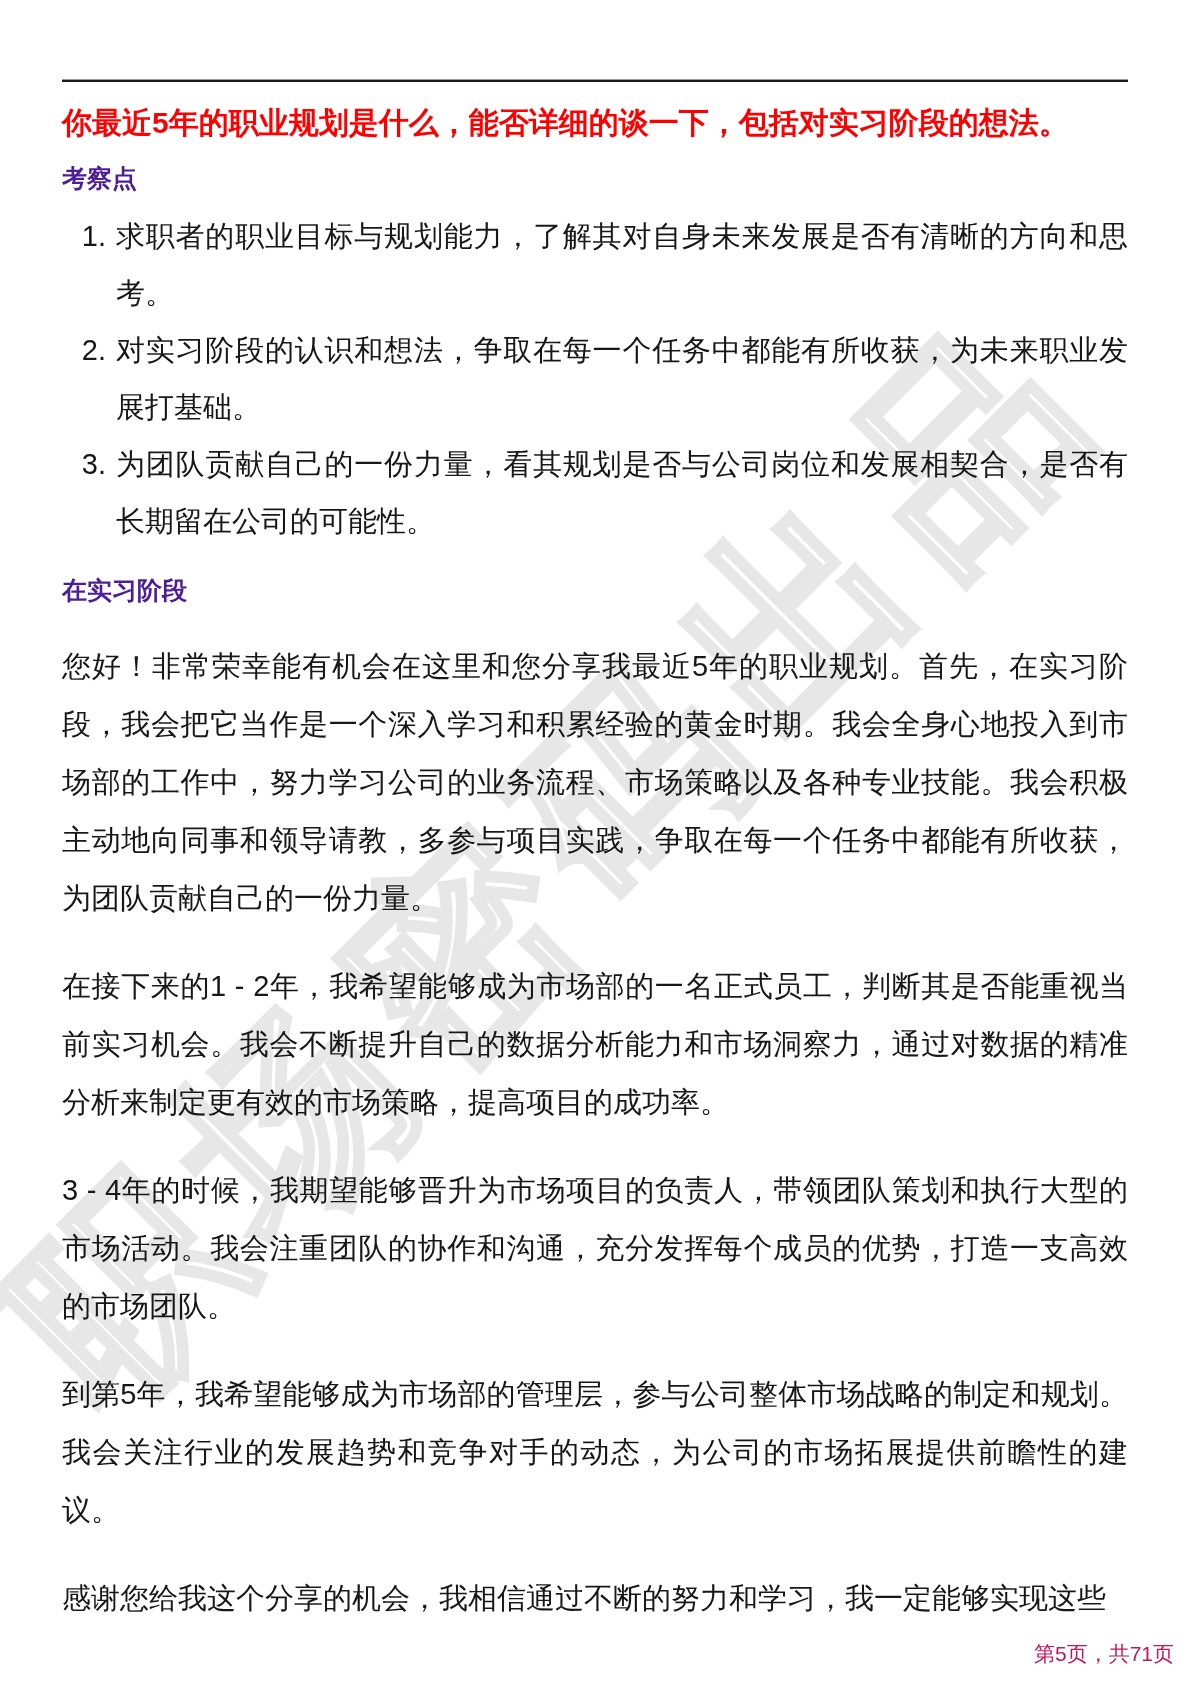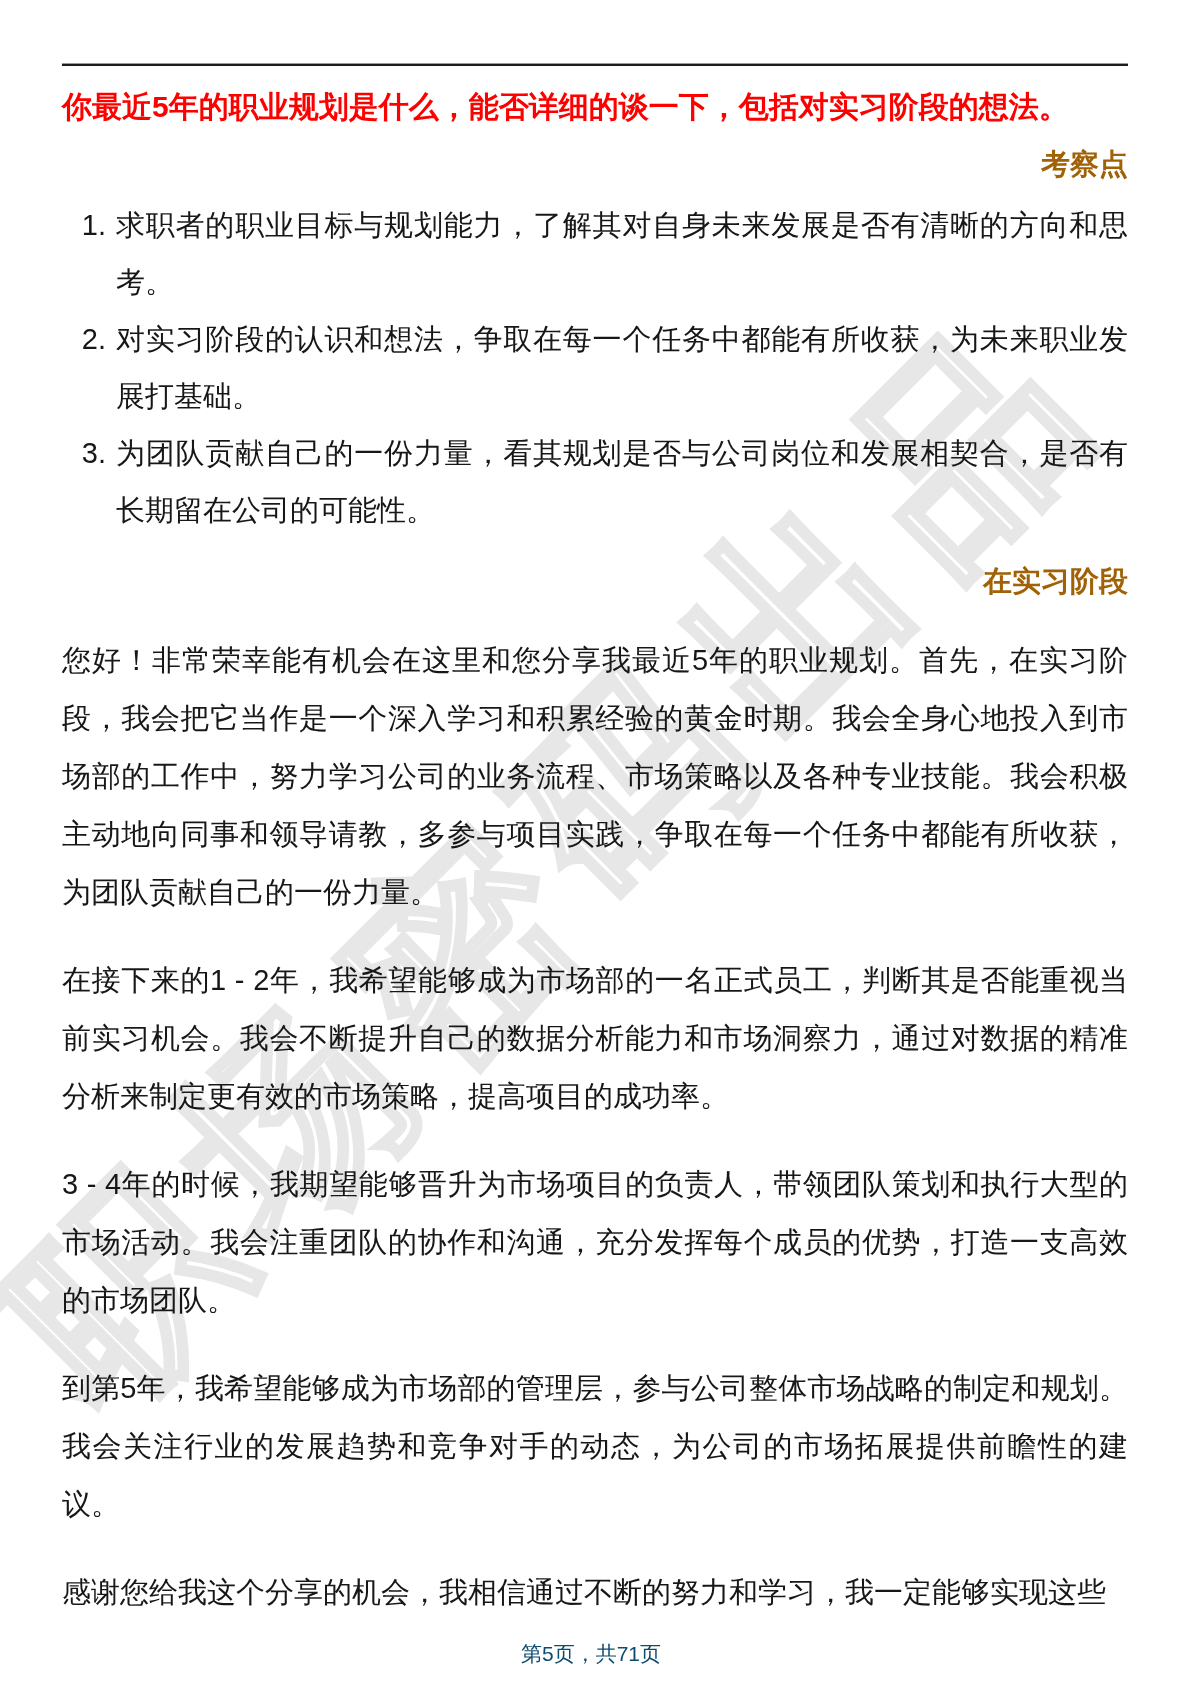--- a/index.html
+++ b/index.html
@@ -29,67 +29,66 @@
   }
   @supports (-webkit-text-stroke: 1px #000) {
     .watermark {
       -webkit-text-fill-color: #ffffff;
       -webkit-text-stroke: 5px #e7e7e7;
     }
   }
   .content {
     position: relative;
     z-index: 2;
-    padding: 0 62px;
+    padding: 16px 62px;
   }
   .top-rule {
     margin-top: 63px;
     height: 0;
     border-top: 1px solid #9b9b9b;
     border-bottom: 2px solid #1c1c1c;
   }
   .question-title {
     margin: 22px 0 0 0;
     color: #fe0000;
     font-size: 30px;
     font-weight: bold;
     line-height: 1.25;
   }
   .section-heading {
     margin: 20px 0 0 0;
-    color: #a16207;
-    font-size: 29px;
+    color: #4c1d95;
+    font-size: 25px;
     font-weight: bold;
     line-height: 1.3;
-    text-align: right;
   }
   .exam-list {
     margin: 14px 0 0 0;
     padding-left: 52px;
     font-size: 29px;
     line-height: 57px;
     text-align: justify;
   }
   .exam-list li { padding-left: 2px; }
   .answer-paragraph {
     margin: 30px 0 0 0;
     font-size: 29px;
     line-height: 58px;
     text-align: justify;
   }
   .ref-heading { margin-top: 24px; }
   .page-footer {
     position: absolute;
     left: 0;
-    right: 8px;
+    right: 16px;
     bottom: 16px;
     z-index: 3;
-    text-align: center;
+    text-align: right;
     font-size: 21px;
-    color: #0c4a6e;
+    color: #be185d;
   }
 </style>
 </head>
 <body>
 
 <div class="page">
 
   <div class="watermark">职场密码出品</div>
 
   <div class="content">

